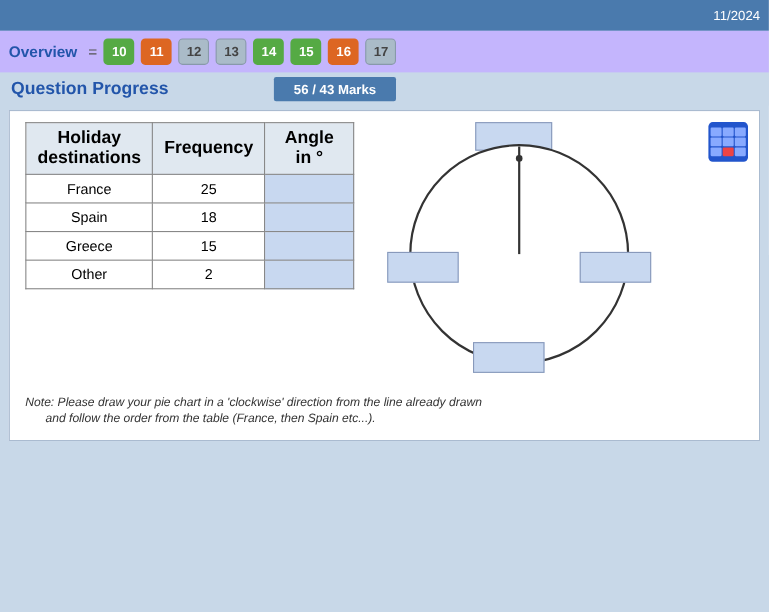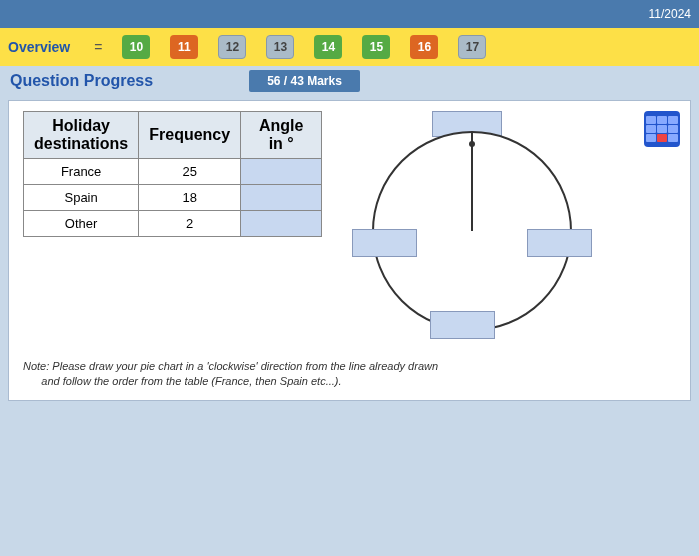--- a/index.html
+++ b/index.html
@@ -19,25 +19,25 @@
       display: flex;
       align-items: center;
       padding: 0 8px;
       color: white;
       font-size: 12px;
       justify-content: flex-end;
     }
 
     
     .nav-row {
-      background: #fde047;
+      background: #c4b5fd;
       display: flex;
       align-items: center;
       padding: 4px 8px;
-      gap: 20px;
+      gap: 6px;
       height: 38px;
     }
     .nav-label {
       color: #2255aa;
       font-weight: bold;
       font-size: 14px;
       margin-right: 4px;
     }
     .nav-sep {
       color: #555;
@@ -262,20 +262,25 @@
           <td class="dest">France</td>
           <td class="freq">25</td>
           <td class="angle-input"><input type="text" style="width: 60px; border: none; background: transparent; text-align: center;"></td>
         </tr>
         <tr>
           <td class="dest">Spain</td>
           <td class="freq">18</td>
           <td class="angle-input"><input type="text" style="width: 60px; border: none; background: transparent; text-align: center;"></td>
         </tr>
         <tr>
+          <td class="dest">Greece</td>
+          <td class="freq">15</td>
+          <td class="angle-input"><input type="text" style="width: 60px; border: none; background: transparent; text-align: center;"></td>
+        </tr>
+        <tr>
           <td class="dest">Other</td>
           <td class="freq">2</td>
           <td class="angle-input"><input type="text" style="width: 60px; border: none; background: transparent; text-align: center;"></td>
         </tr>
       </tbody>
     </table>
 
     <div class="pie-area">
 
       <div class="answer-box" style="width:70px;height:26px;top:0;left:80px;"></div>

